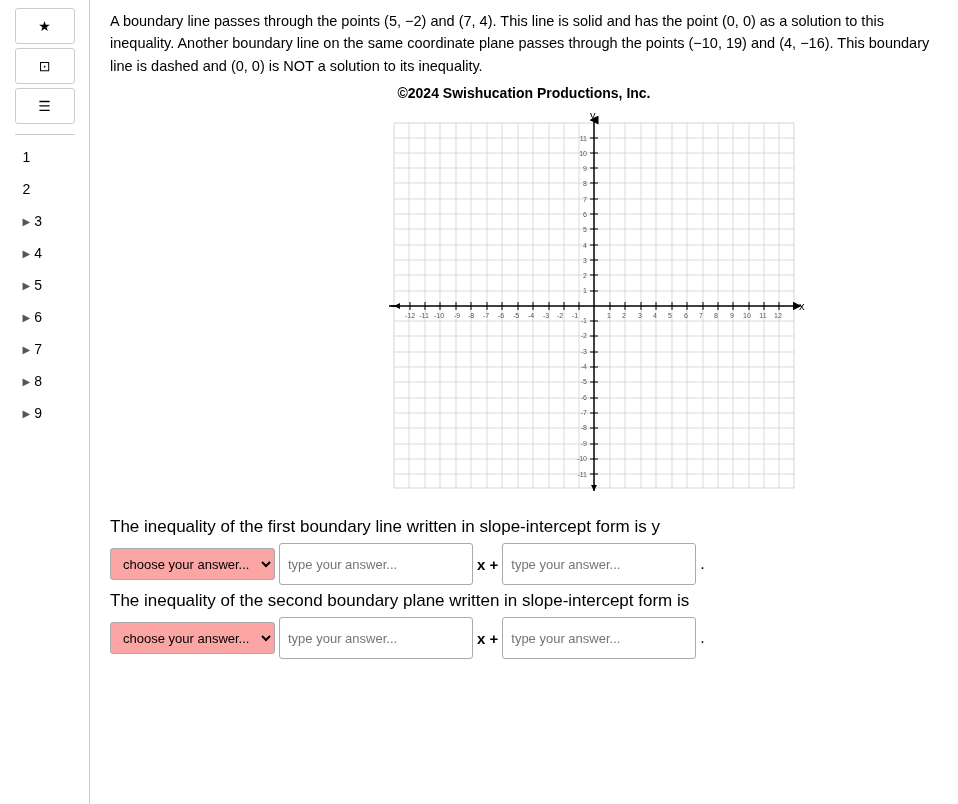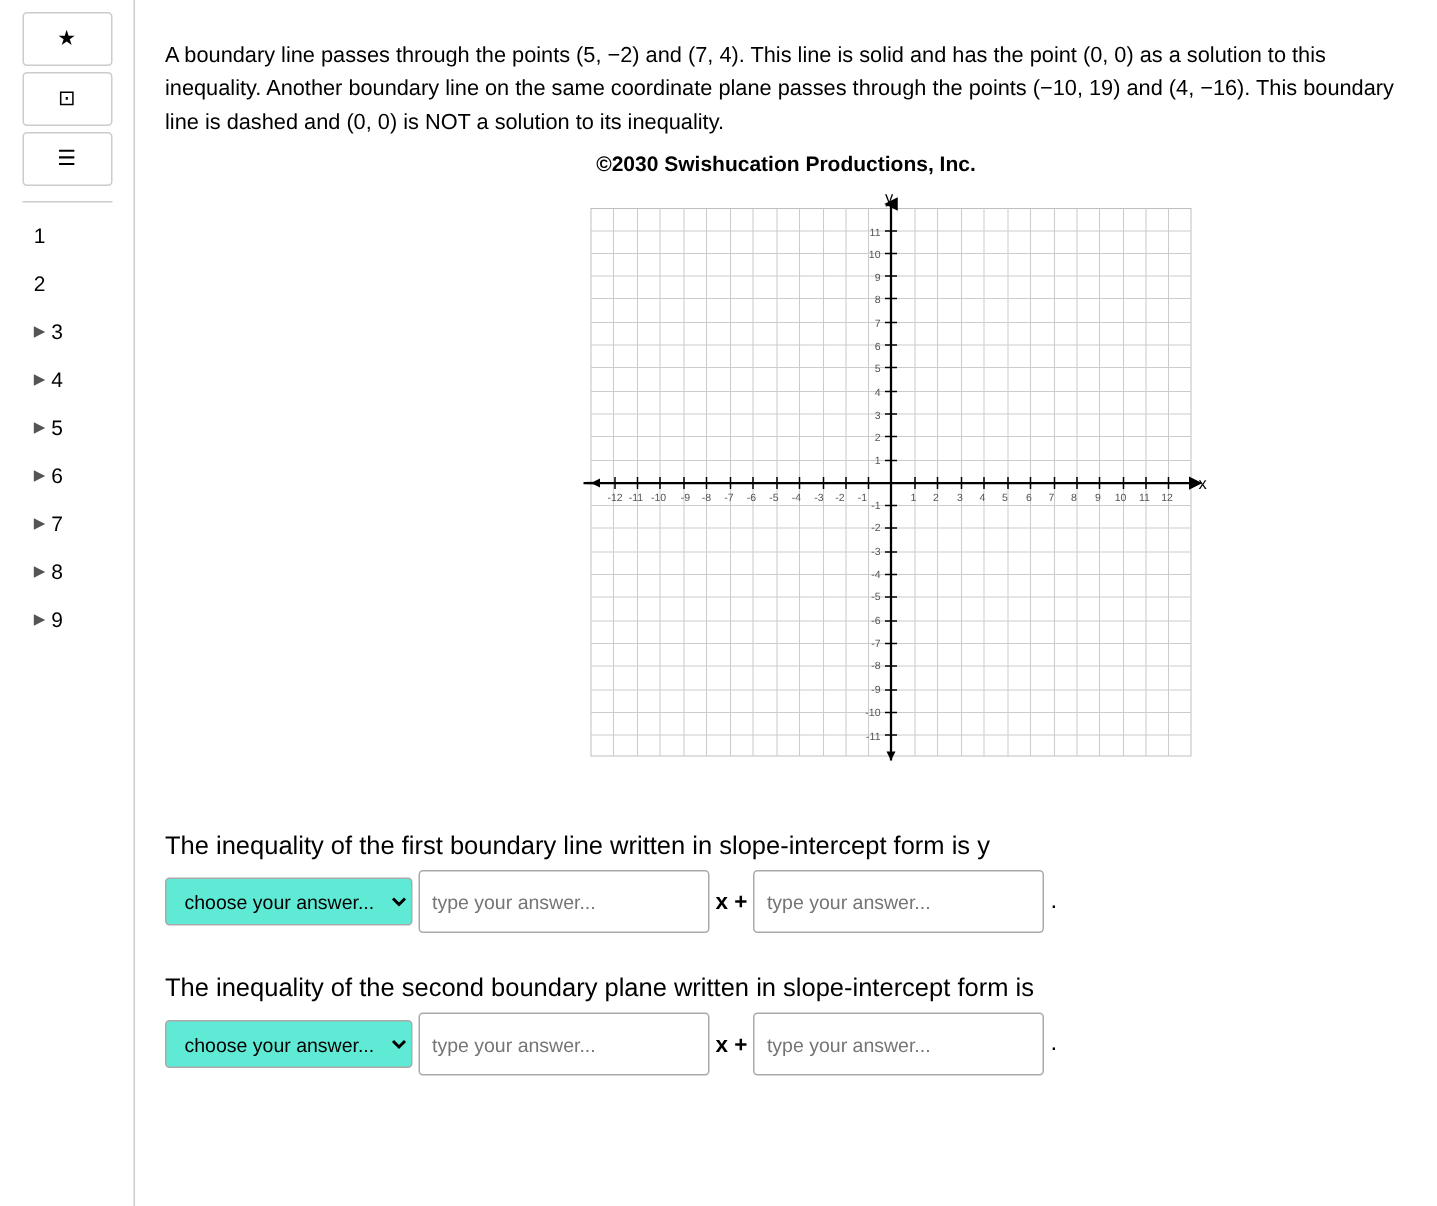--- a/index.html
+++ b/index.html
@@ -55,21 +55,21 @@
     }
     .sidebar-num .arrow {
       font-size: 10px;
       margin-right: 4px;
       color: #555;
     }
 
     
     .main {
       flex: 1;
-      padding: 26px 20px 20px 20px;
+      padding: 10px 20px 20px 20px;
       display: flex;
       flex-direction: column;
       overflow-y: auto;
     }
 
     .problem-text {
       font-size: 14.5px;
       line-height: 1.55;
       color: #000;
       margin-bottom: 8px;
@@ -109,31 +109,30 @@
       margin-bottom: 6px;
       flex-wrap: wrap;
       gap: 4px;
     }
 
     .answer-text {
       font-size: 17px;
       font-family: Arial, sans-serif;
       color: #000;
       margin-right: 4px;
-      margin-top: 21px;
     }
 
     .dropdown-select {
       height: 32px;
       border: 1px solid #aaa;
       border-radius: 3px;
       padding: 0 8px;
       font-size: 13px;
       font-family: Arial, sans-serif;
-      background: #5eead4;
+      background: #fca5a5;
       cursor: pointer;
       min-width: 160px;
     }
 
     .text-input {
       height: 42px;
       border: 1px solid #aaa;
       border-radius: 3px;
       padding: 0 8px;
       font-size: 13px;
@@ -194,21 +193,21 @@
     <span>8</span>
   </div>
   <div class="sidebar-num">
     <span class="arrow">▶</span>
     <span>9</span>
   </div>
 </div>
 
 <div class="main">
   <p class="problem-text">A boundary line passes through the points (5, −2) and (7, 4).  This line is solid and has the point (0, 0) as a solution to this inequality.  Another boundary line on the same coordinate plane passes through the points (−10, 19) and (4, −16).  This boundary line is dashed and (0, 0) is NOT a solution to its inequality.</p>
-  <p class="copyright">©2030 Swishucation Productions, Inc.</p>
+  <p class="copyright">©2024 Swishucation Productions, Inc.</p>
 
   <div class="graph-container">
     <div class="graph-area">
       <svg viewBox="0 0 590 390" xmlns="http://www.w3.org/2000/svg">
 
         <rect x="165" y="10" width="400" height="365" fill="white" stroke="#aaa" stroke-width="0.5"></rect>
 
         <g stroke="#ccc" stroke-width="0.7">
 
           <line x1="180" y1="10" x2="180" y2="375"></line>

